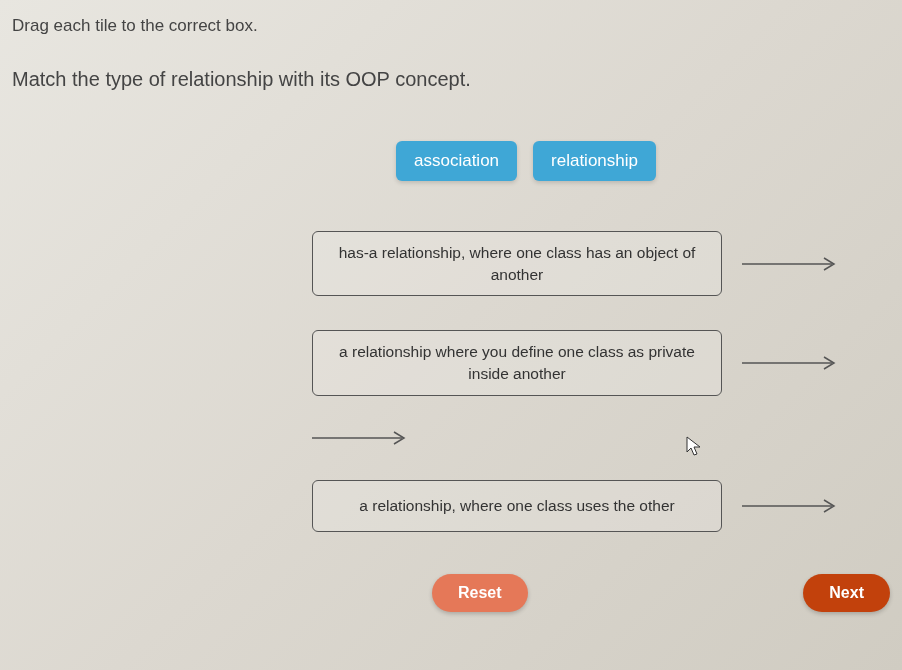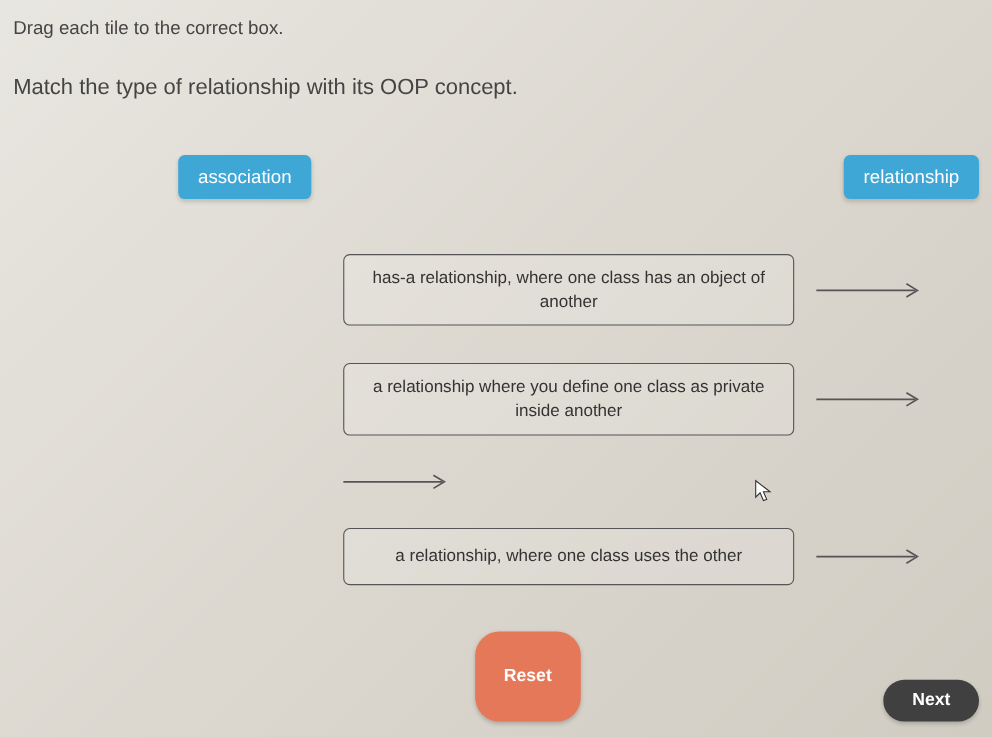--- a/index.html
+++ b/index.html
@@ -19,21 +19,21 @@
       margin-bottom: 32px;
     }
     .prompt {
       font-size: 20px;
       color: #444;
       margin-bottom: 50px;
     }
     .tiles-row {
       display: flex;
       gap: 16px;
-      justify-content: space-between;
+      justify-content: center;
       margin-left: 150px;
       margin-bottom: 50px;
     }
     .tile {
       background: #3fa7d6;
       color: #fff;
       padding: 10px 18px;
       border-radius: 6px;
       font-size: 17px;
       cursor: grab;
@@ -82,21 +82,21 @@
       padding: 10px 26px;
       border-radius: 22px;
       border: none;
       font-size: 16px;
       font-weight: 600;
       color: #fff;
       cursor: pointer;
       box-shadow: 0 2px 4px rgba(0,0,0,0.2);
     }
     .btn-reset { background: #e57858; }
-    .btn-next { background: #404040; margin-top: 44px; }
+    .btn-next { background: #c2410c; }
     .cursor-overlay {
       position: absolute;
       left: 685px;
       top: 435px;
       pointer-events: none;
     }
   </style>
 </head>
 <body>
 

